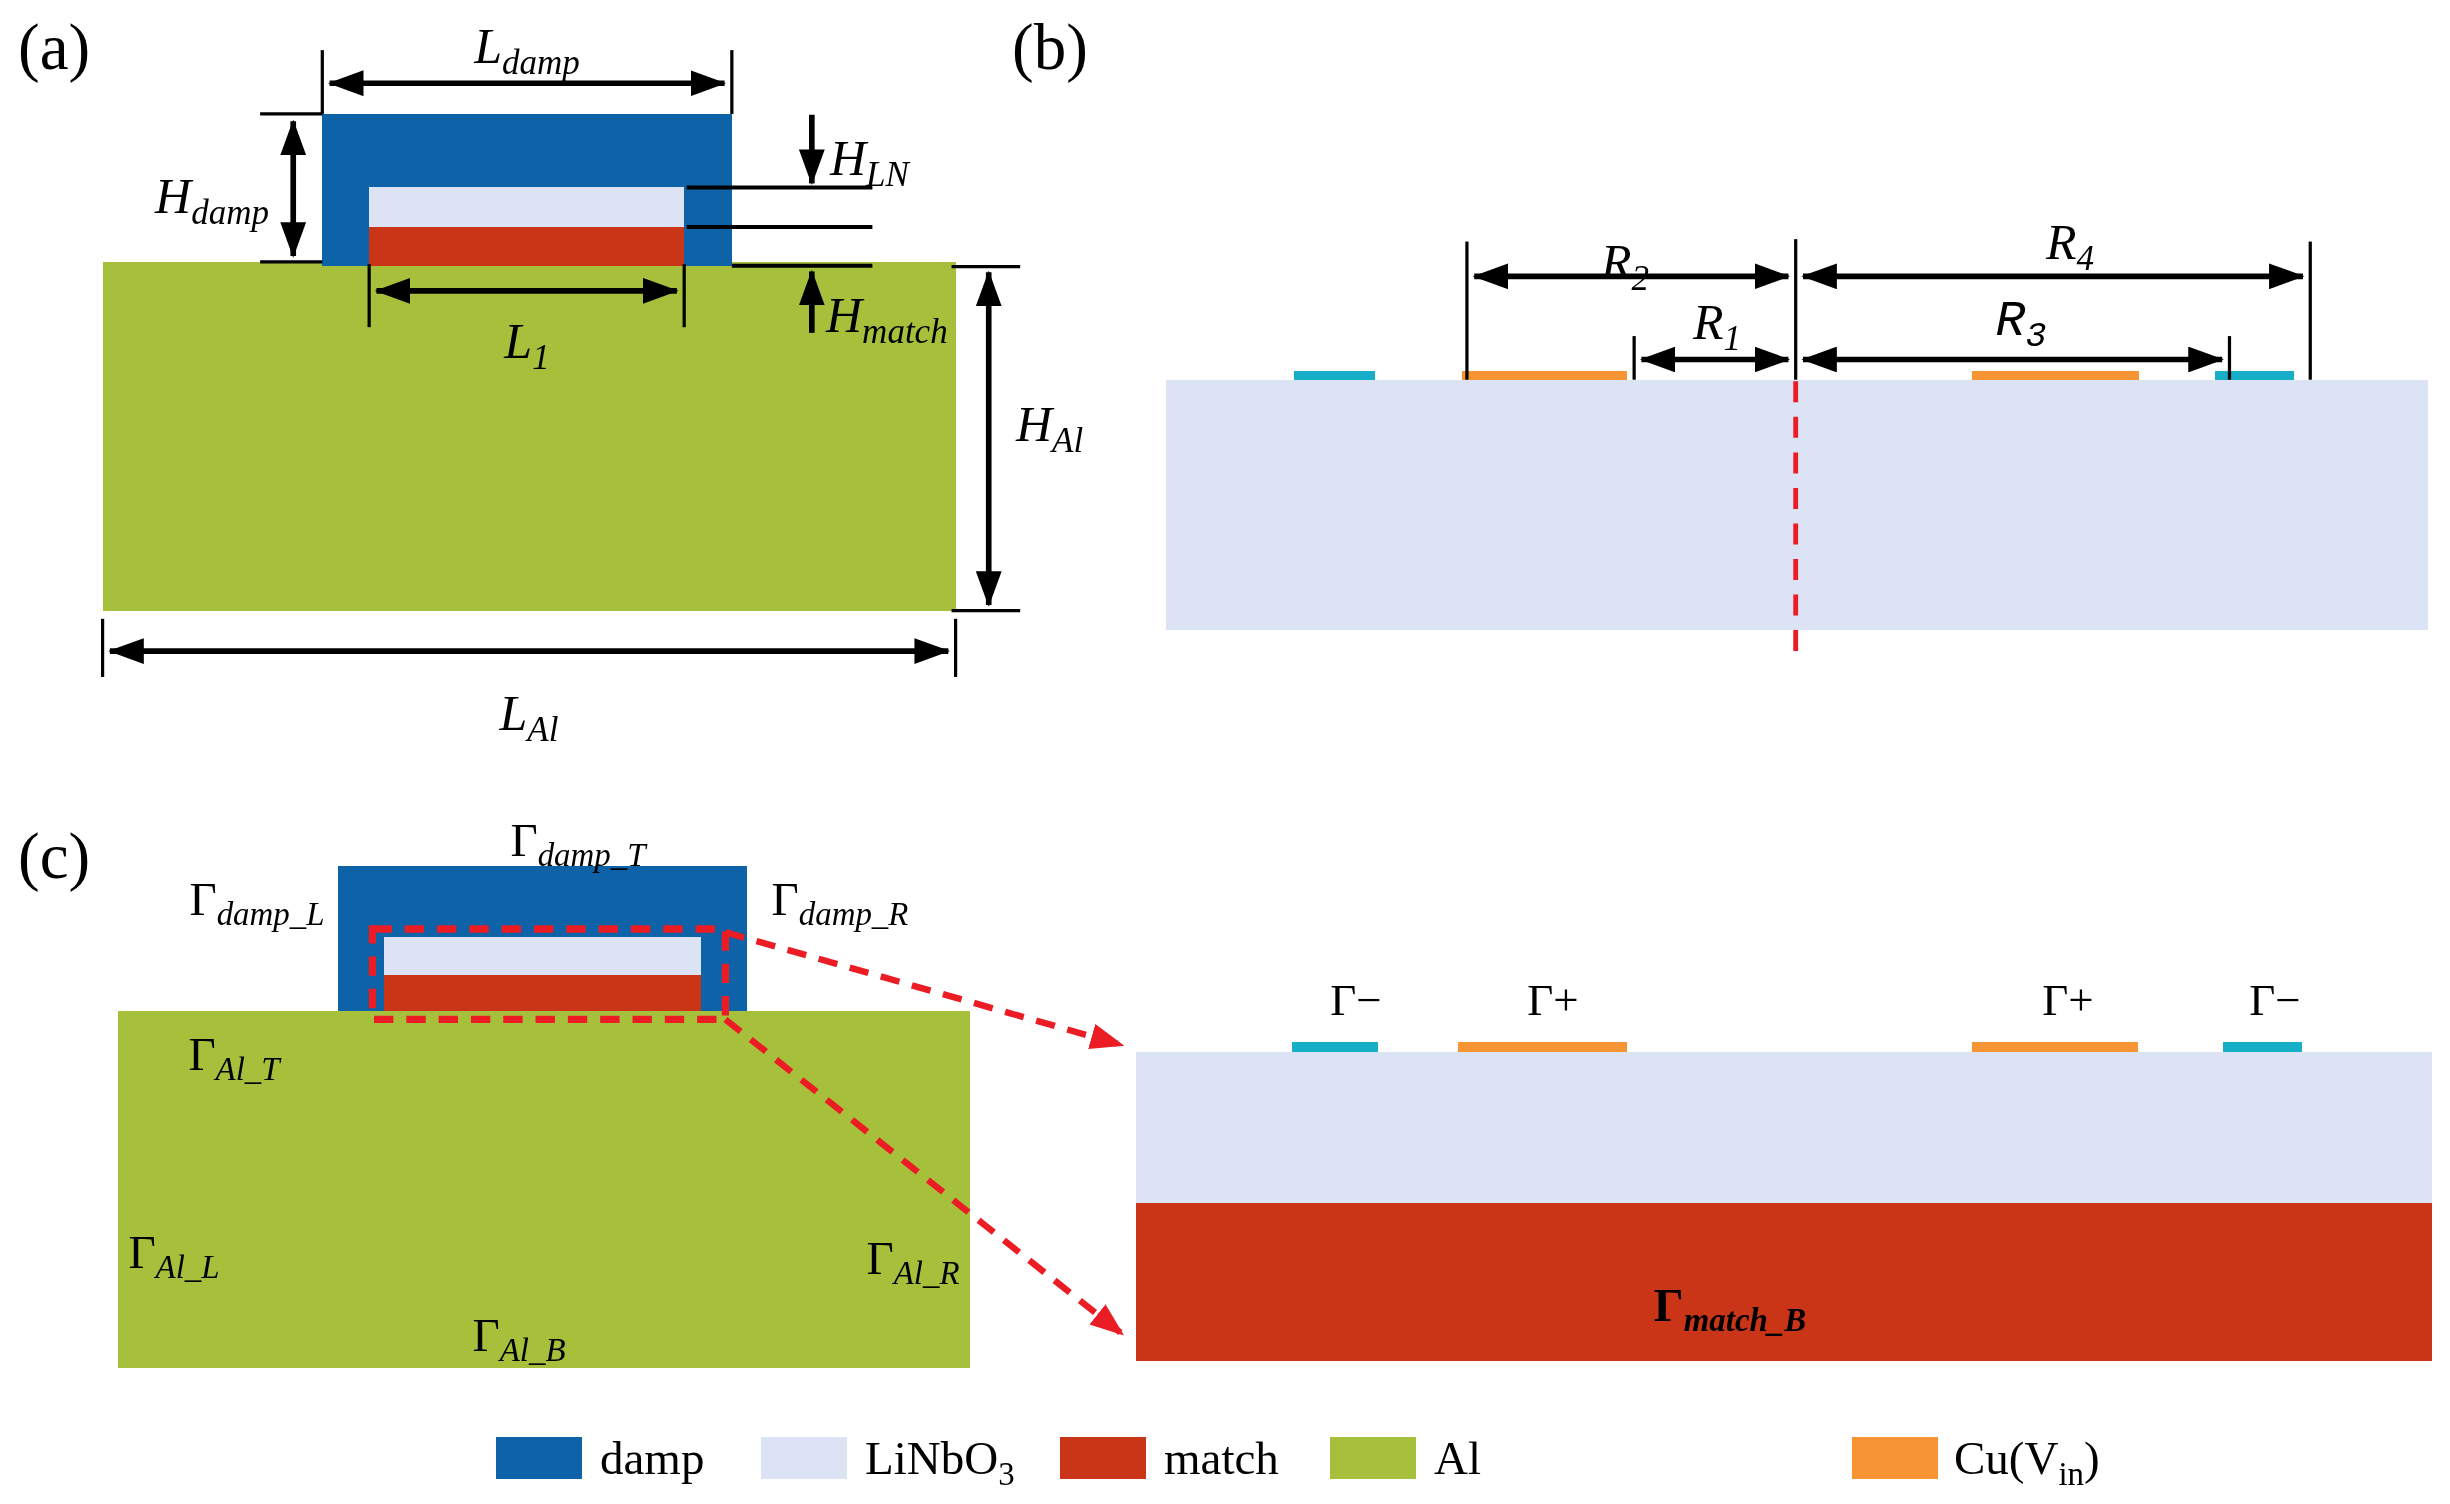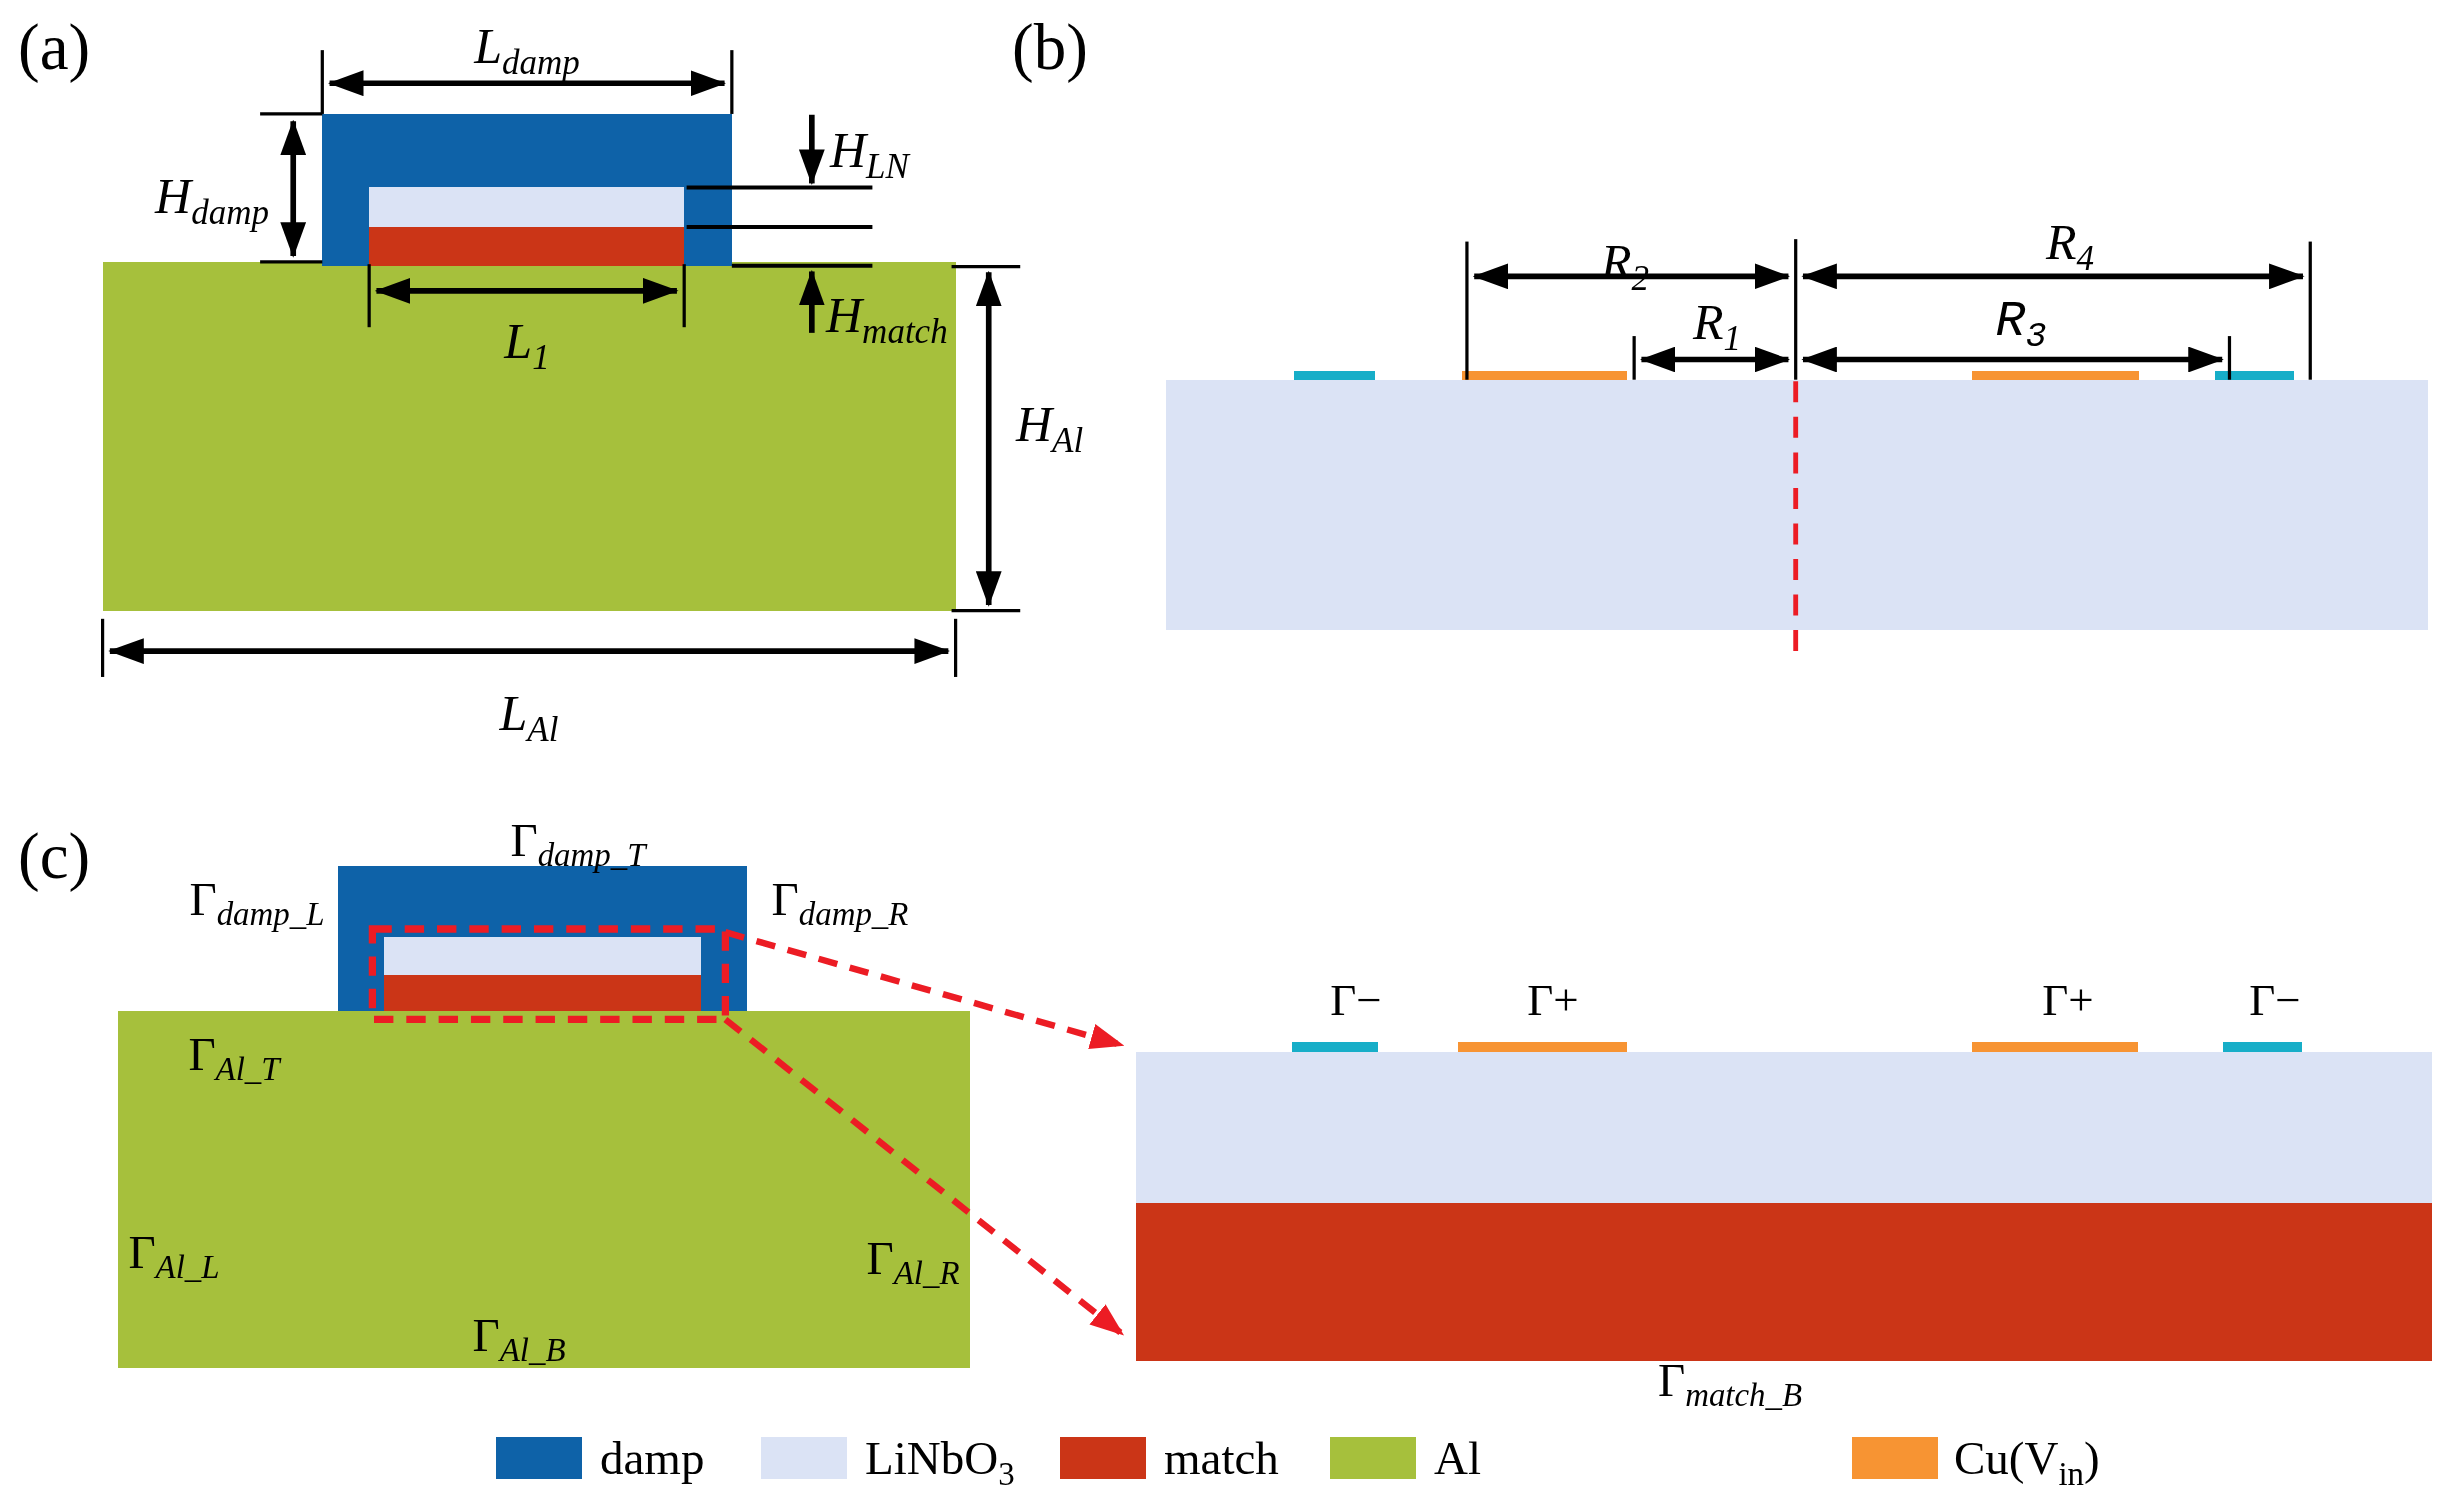--- a/index.html
+++ b/index.html
@@ -109,21 +109,21 @@
       <rect x="461" y="1150" width="437" height="112" stroke-width="9" stroke-dasharray="24 16"></rect>
       <line x1="898" y1="1154" x2="1390" y2="1294" stroke-width="8" stroke-dasharray="24 16" marker-end="url(#arrR)"></line>
       <line x1="898" y1="1262" x2="1390" y2="1652" stroke-width="8" stroke-dasharray="24 16" marker-end="url(#arrR)"></line>
     </g>
   </svg>
 
   <div class="lbl ptag" style="left:18px;top:14.5px;"><span>(a)</span></div>
 
   <div class="lbl dim ctr" style="left:527px;top:46px;"><span>L</span><sub class="s">damp</sub></div>
   <div class="lbl dim ctr" style="left:212px;top:196px;"><span>H</span><sub class="s">damp</sub></div>
-  <div class="lbl dim vctr" style="left:830px;top:150px;"><span>H</span><sub class="s">LN</sub></div>
+  <div class="lbl dim vctr" style="left:830px;top:158px;"><span>H</span><sub class="s">LN</sub></div>
   <div class="lbl dim vctr" style="left:826px;top:315px;"><span>H</span><sub class="s">match</sub></div>
   <div class="lbl dim ctr" style="left:527px;top:341px;"><span>L</span><sub class="s">1</sub></div>
   <div class="lbl dim vctr" style="left:1016px;top:424px;"><span>H</span><sub class="s">Al</sub></div>
   <div class="lbl dim ctr" style="left:529px;top:701px;margin-top:12px;"><span>L</span><sub class="s">Al</sub></div>
 
   <div class="lbl ptag" style="left:1012px;top:14.5px;"><span>(b)</span></div>
 
   <div class="lbl dim ctr" style="left:1625px;top:242px;margin-top:20px;"><span>R</span><sub class="s">2</sub></div>
   <div class="lbl dim ctr" style="left:2070px;top:242px;"><span>R</span><sub class="s">4</sub></div>
   <div class="lbl dim ctr" style="left:1717px;top:322px;"><span>R</span><sub class="s">1</sub></div>
@@ -131,21 +131,21 @@
 
   <div class="lbl ptag" style="left:18px;top:824px;"><span>(c)</span></div>
 
   <div class="lbl gam ctr" style="left:578px;top:840px;"><span>Γ</span><sub class="s">damp_T</sub></div>
   <div class="lbl gam ctr" style="left:257px;top:899px;"><span>Γ</span><sub class="s">damp_L</sub></div>
   <div class="lbl gam ctr" style="left:840px;top:899px;"><span>Γ</span><sub class="s">damp_R</sub></div>
   <div class="lbl gam ctr" style="left:234px;top:1054px;text-align:right;"><span>Γ</span><sub class="s">Al_T</sub></div>
   <div class="lbl gam ctr" style="left:174px;top:1252px;"><span>Γ</span><sub class="s">Al_L</sub></div>
   <div class="lbl gam ctr" style="left:913px;top:1258px;"><span>Γ</span><sub class="s">Al_R</sub></div>
   <div class="lbl gam ctr" style="left:519px;top:1335px;"><span>Γ</span><sub class="s">Al_B</sub></div>
-  <div class="lbl gam ctr" style="left:1730px;top:1380px;"><span>Γ</span><sub class="s">match_B</sub></div>
+  <div class="lbl gam ctr" style="left:1730px;top:1305px;font-weight:bold;"><span>Γ</span><sub class="s">match_B</sub></div>
 
   <div class="lbl gsign ctr" style="left:1356px;top:1000px;"><span>Γ−</span></div>
   <div class="lbl gsign ctr" style="left:1553px;top:1000px;"><span>Γ+</span></div>
   <div class="lbl gsign ctr" style="left:2068px;top:1000px;"><span>Γ+</span></div>
   <div class="lbl gsign ctr" style="left:2275px;top:1000px;"><span>Γ−</span></div>
 
   <div class="legend-item" style="left:496px;top:1431px;">
     <span class="swatch bg-damp"></span>
     <span class="leg" style="margin-left:18px;"><span>damp</span></span>
   </div>

